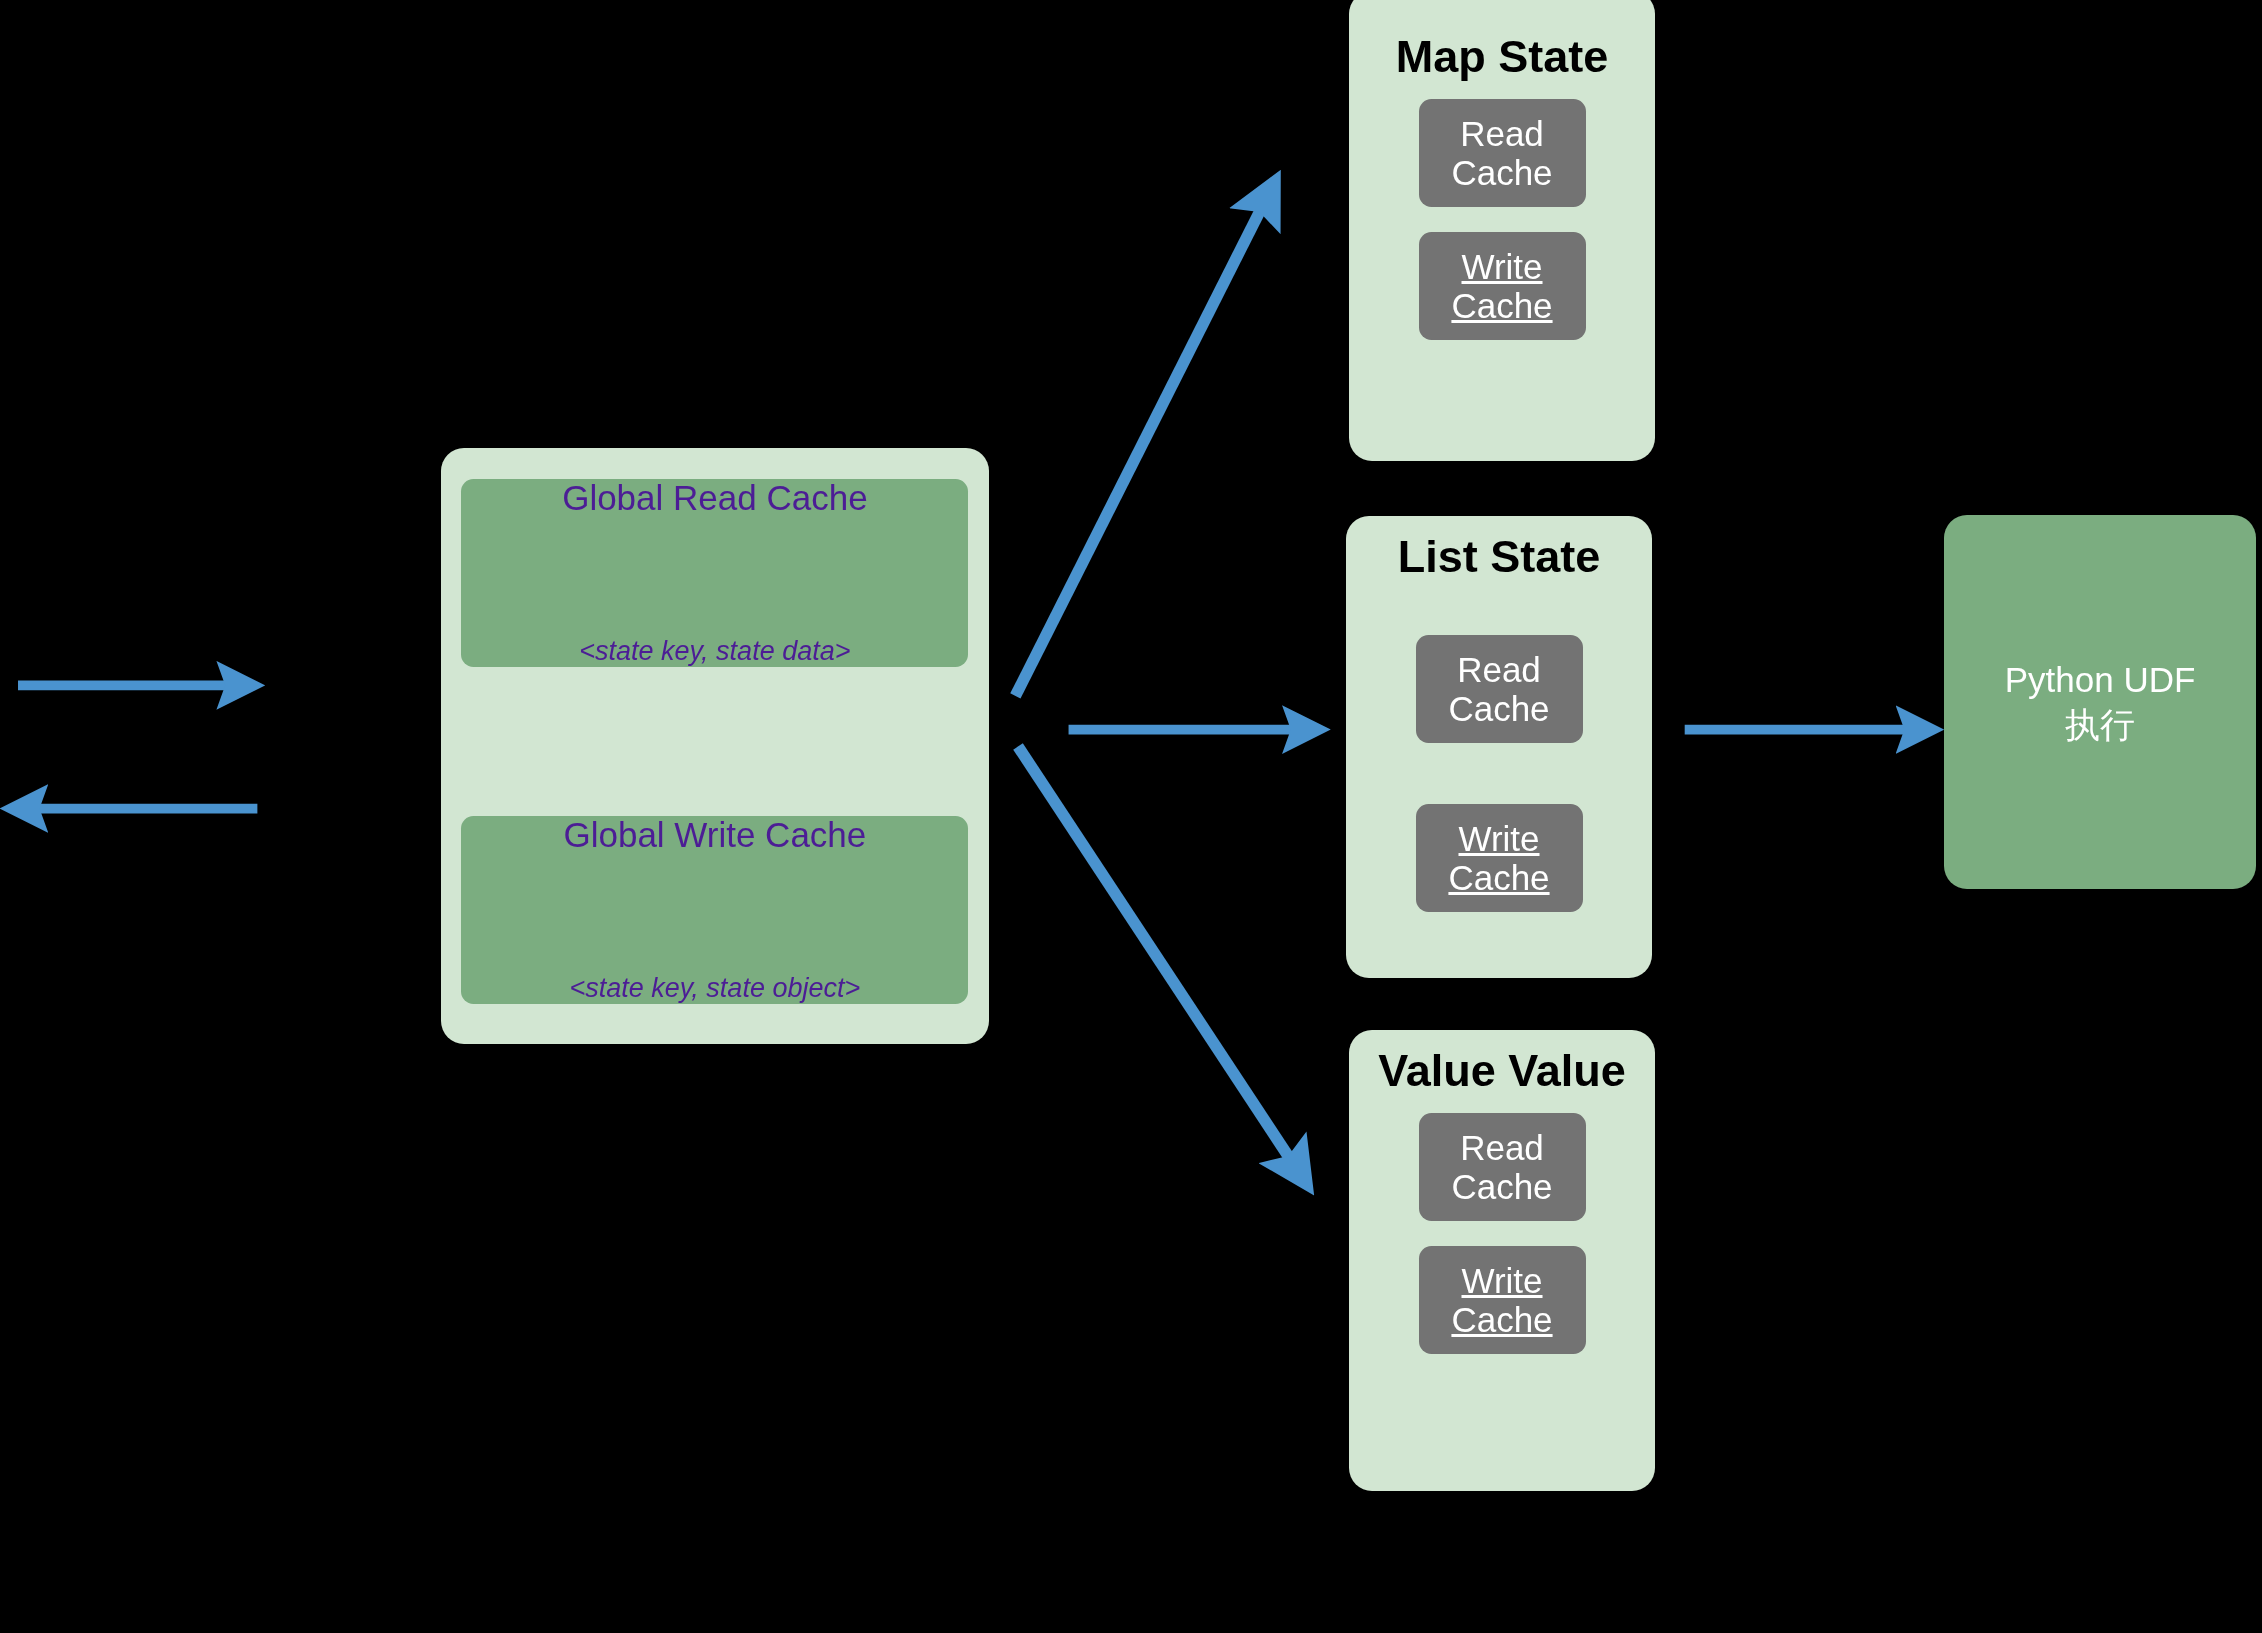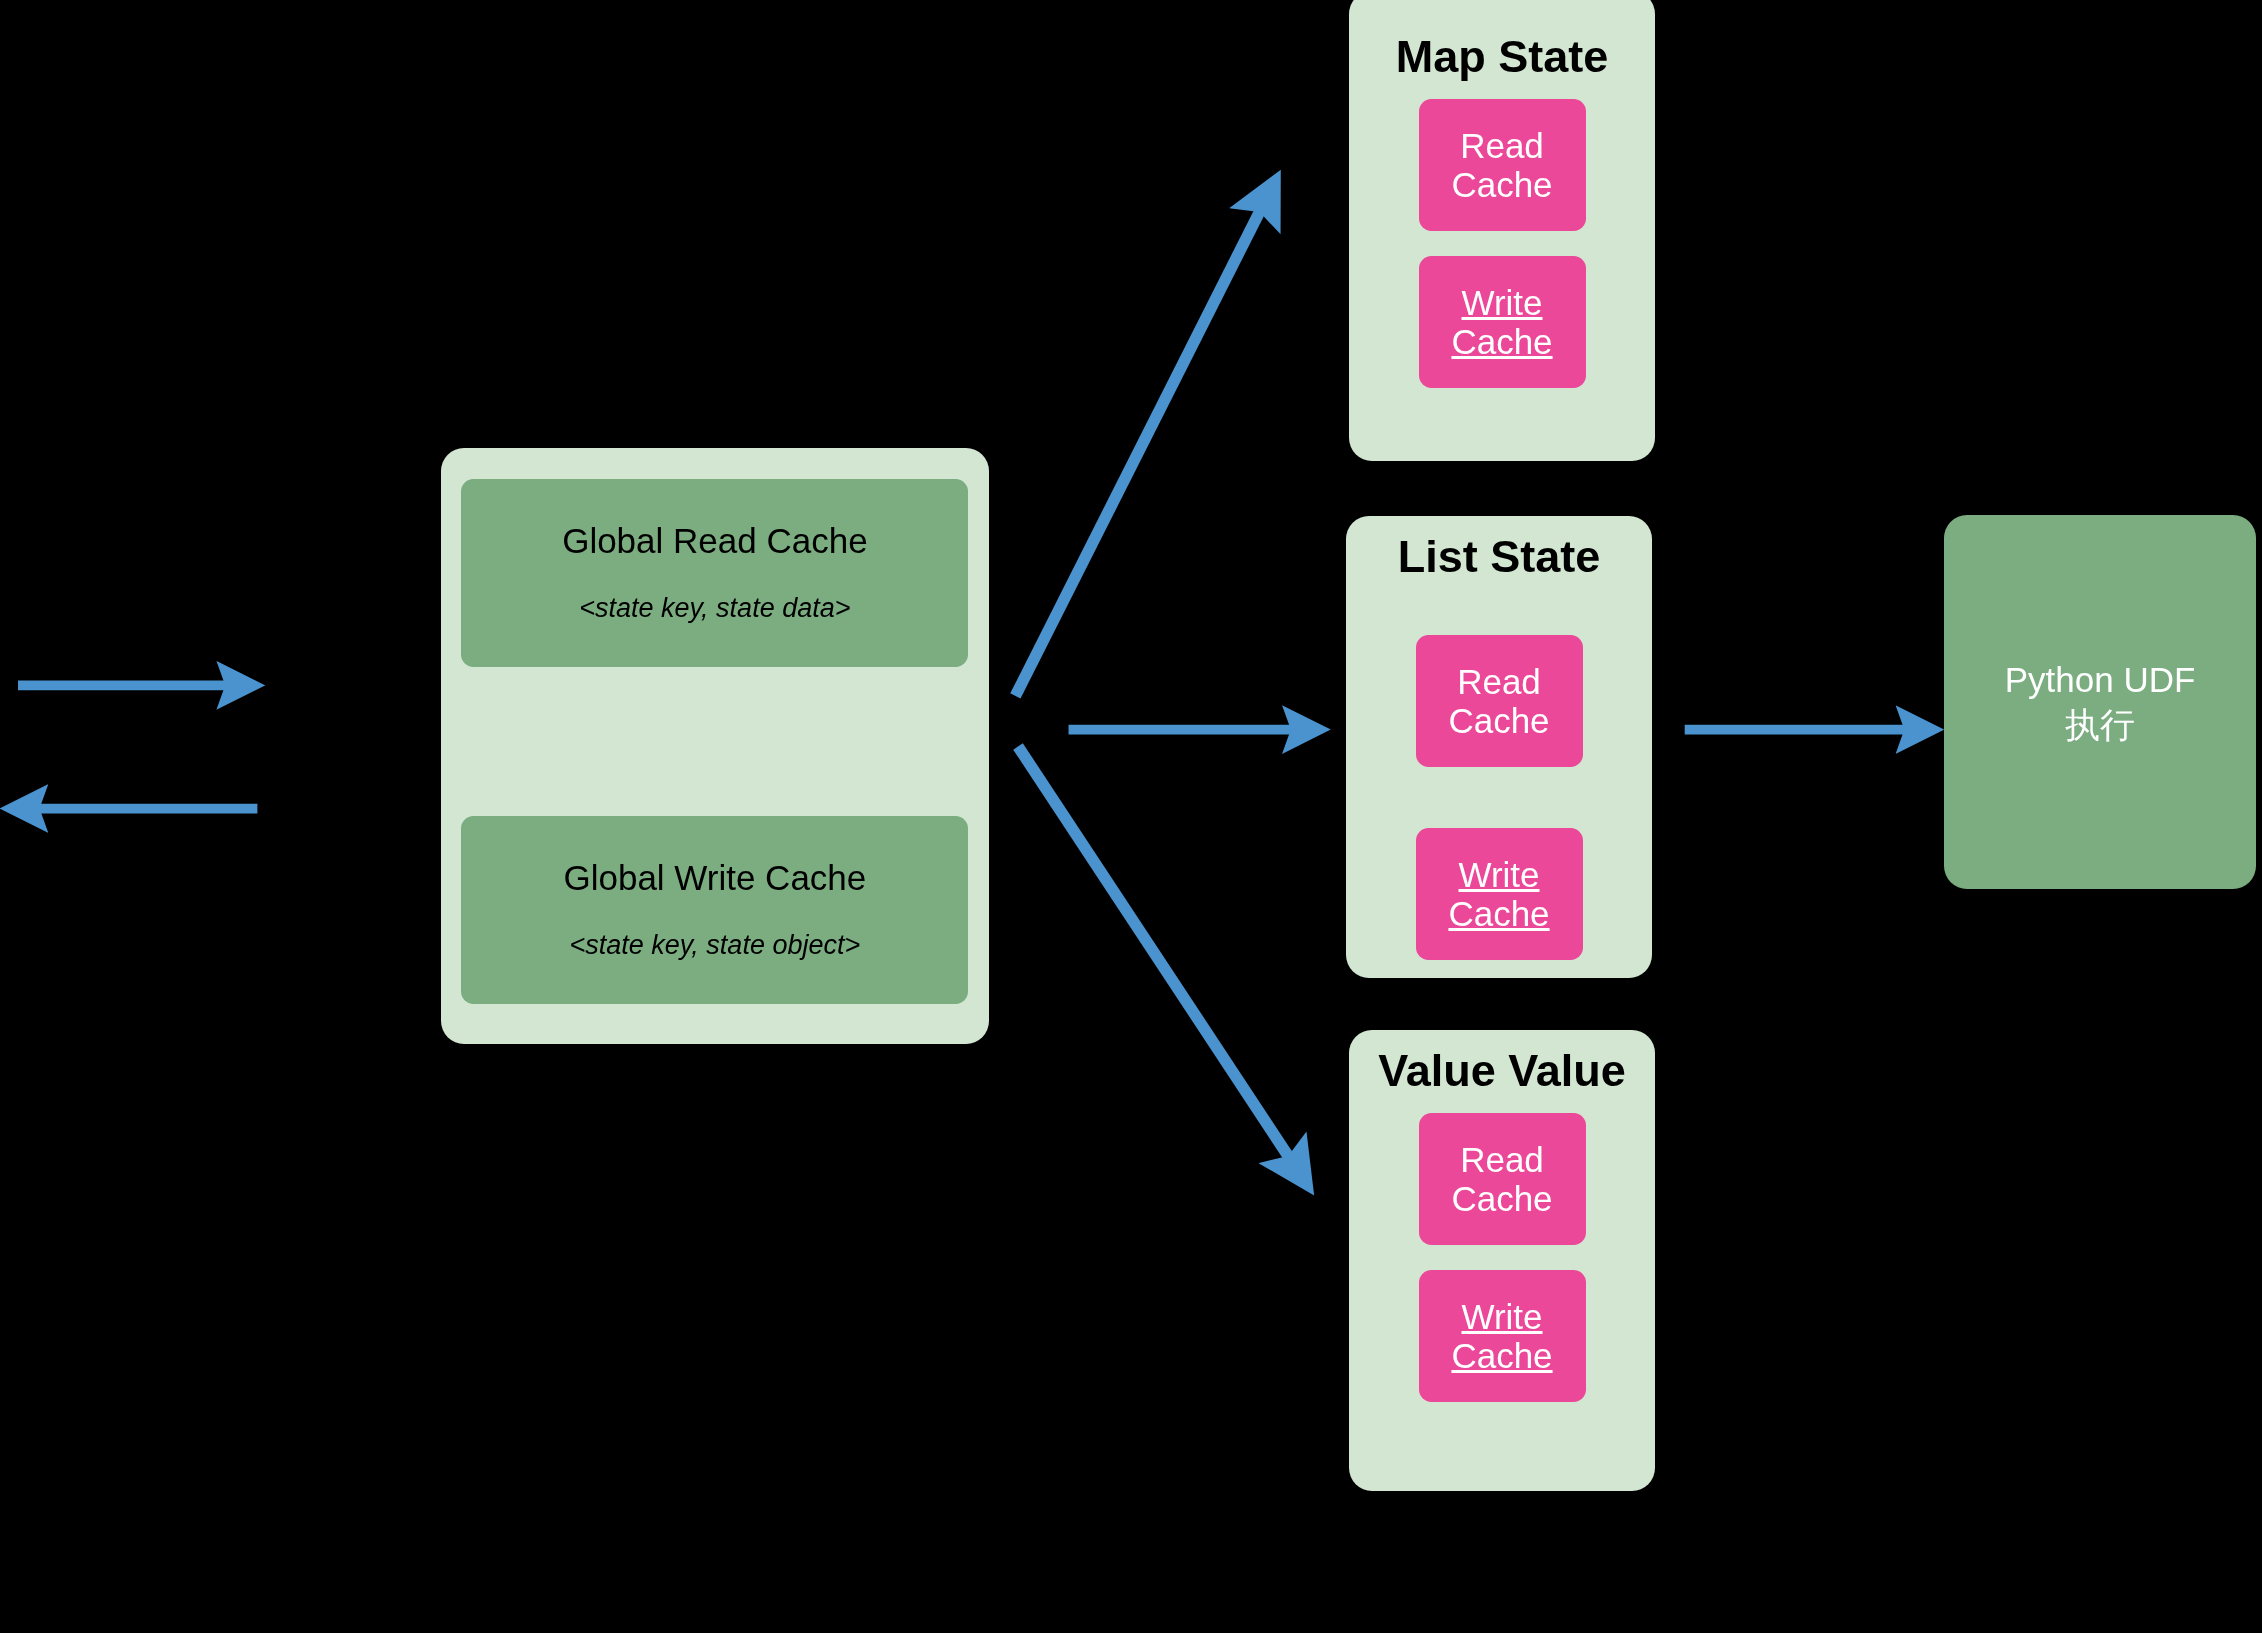--- a/index.html
+++ b/index.html
@@ -31,22 +31,22 @@
     position: absolute;
     left: 20.4px;
     width: 507px;
     height: 188px;
     background: #7bad80;
     border-radius: 12.4px;
     box-sizing: border-box;
     display: flex;
     flex-direction: column;
     align-items: center;
-    justify-content: center;
-    color: #000000;
+    justify-content: space-between;
+    color: #4c1d95;
   }
   .cache-block.read  { top: 31px; }
   .cache-block.write { top: 368px; }
   .cache-title {
     font-size: 35px;
     line-height: 1.1;
     white-space: nowrap;
     margin-bottom: 34px;
   }
   .cache-sub {
@@ -71,22 +71,22 @@
     color: #000000;
     font-size: 45px;
     font-weight: bold;
     line-height: 1.1;
     margin-top: 16px;
     margin-bottom: 17.7px;
     white-space: nowrap;
   }
   .state-cache {
     width: 167px;
-    height: 132px;
-    background: #ec4899;
+    height: 108px;
+    background: #737373;
     border-radius: 12.4px;
     color: #ffffff;
     font-size: 35px;
     line-height: 1.12;
     display: flex;
     flex-direction: column;
     align-items: center;
     justify-content: center;
     text-align: center;
   }

